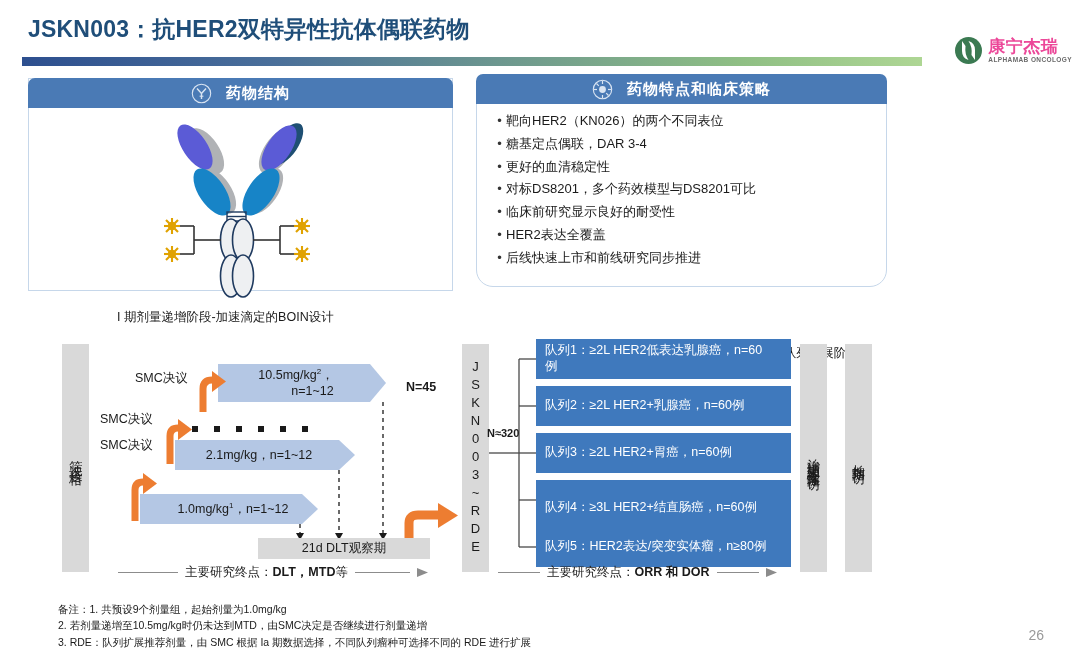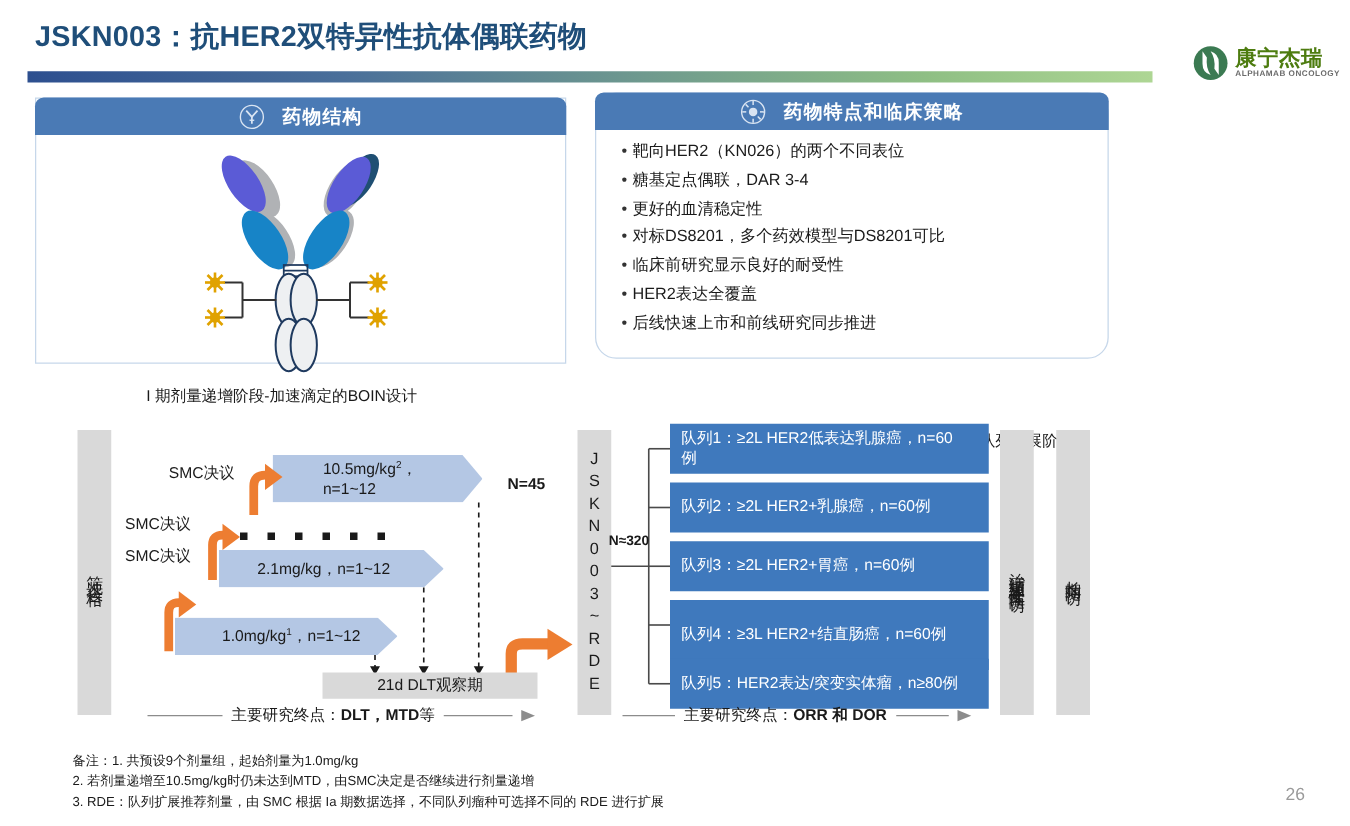--- a/index.html
+++ b/index.html
@@ -23,21 +23,21 @@
   .gradient-bar {
     position: absolute; left: 22px; top: 57px;
     width: 900px; height: 9px;
     background: linear-gradient(90deg, #2d4f8f 0%, #4a6f9a 28%, #6f9a8e 55%, #8fbf84 80%, #aed694 100%);
   }
 
   
   .logo { position: absolute; right: 8px; top: 36px; display: flex; align-items: center; gap: 5px; }
   .logo-mark { width: 29px; height: 29px; position: relative; }
   .logo-text-wrap { display: flex; flex-direction: column; line-height: 1; }
-  .logo-cn { font-size: 17px; font-weight: bold; color: #4d7c0f; letter-spacing: 0.5px; }
+  .logo-cn { font-size: 17px; font-weight: bold; color: #ec4899; letter-spacing: 0.5px; }
   .logo-en { font-size: 6.5px; color: #6b6b6b; letter-spacing: 0.4px; margin-top: 2px; font-weight: bold; }
 
   
   .panel { position: absolute; border: 1px solid #c6d7ea; background: #fff; }
   .panel-head {
     background: #4a7ab5;
     border-radius: 7px 7px 0 0;
     height: 30px;
     display: flex; align-items: center; justify-content: center;
     gap: 14px;
@@ -84,21 +84,21 @@
   #vbar-eot span { font-size: 13px; letter-spacing: 2px; }
 
   #vbar-fu { left: 845px; top: 344px; width: 27px; height: 228px; }
   #vbar-fu span { font-size: 13px; letter-spacing: 2px; }
 
   
   .chevron {
     position: absolute;
     background: #b4c7e4;
     display: flex; align-items: center; justify-content: center;
-    color: #1a1a1a; font-size: 12.5px; text-align: left; line-height: 1.2;
+    color: #1a1a1a; font-size: 12.5px; text-align: right; line-height: 1.2;
     clip-path: polygon(0 0, calc(100% - 16px) 0, 100% 50%, calc(100% - 16px) 100%, 0 100%);
     padding-right: 12px;
   }
   #chev-105 { left: 218px; top: 364px; width: 168px; height: 38px; }
   #chev-21  { left: 175px; top: 440px; width: 180px; height: 30px; }
   #chev-10  { left: 140px; top: 494px; width: 178px; height: 30px; padding-left: 20px; }
 
   .smc-label { position: absolute; font-size: 12.5px; color: #1a1a1a; white-space: nowrap; }
   #smc1 { left: 135px; top: 370px; }
   #smc2 { left: 100px; top: 411px; }

